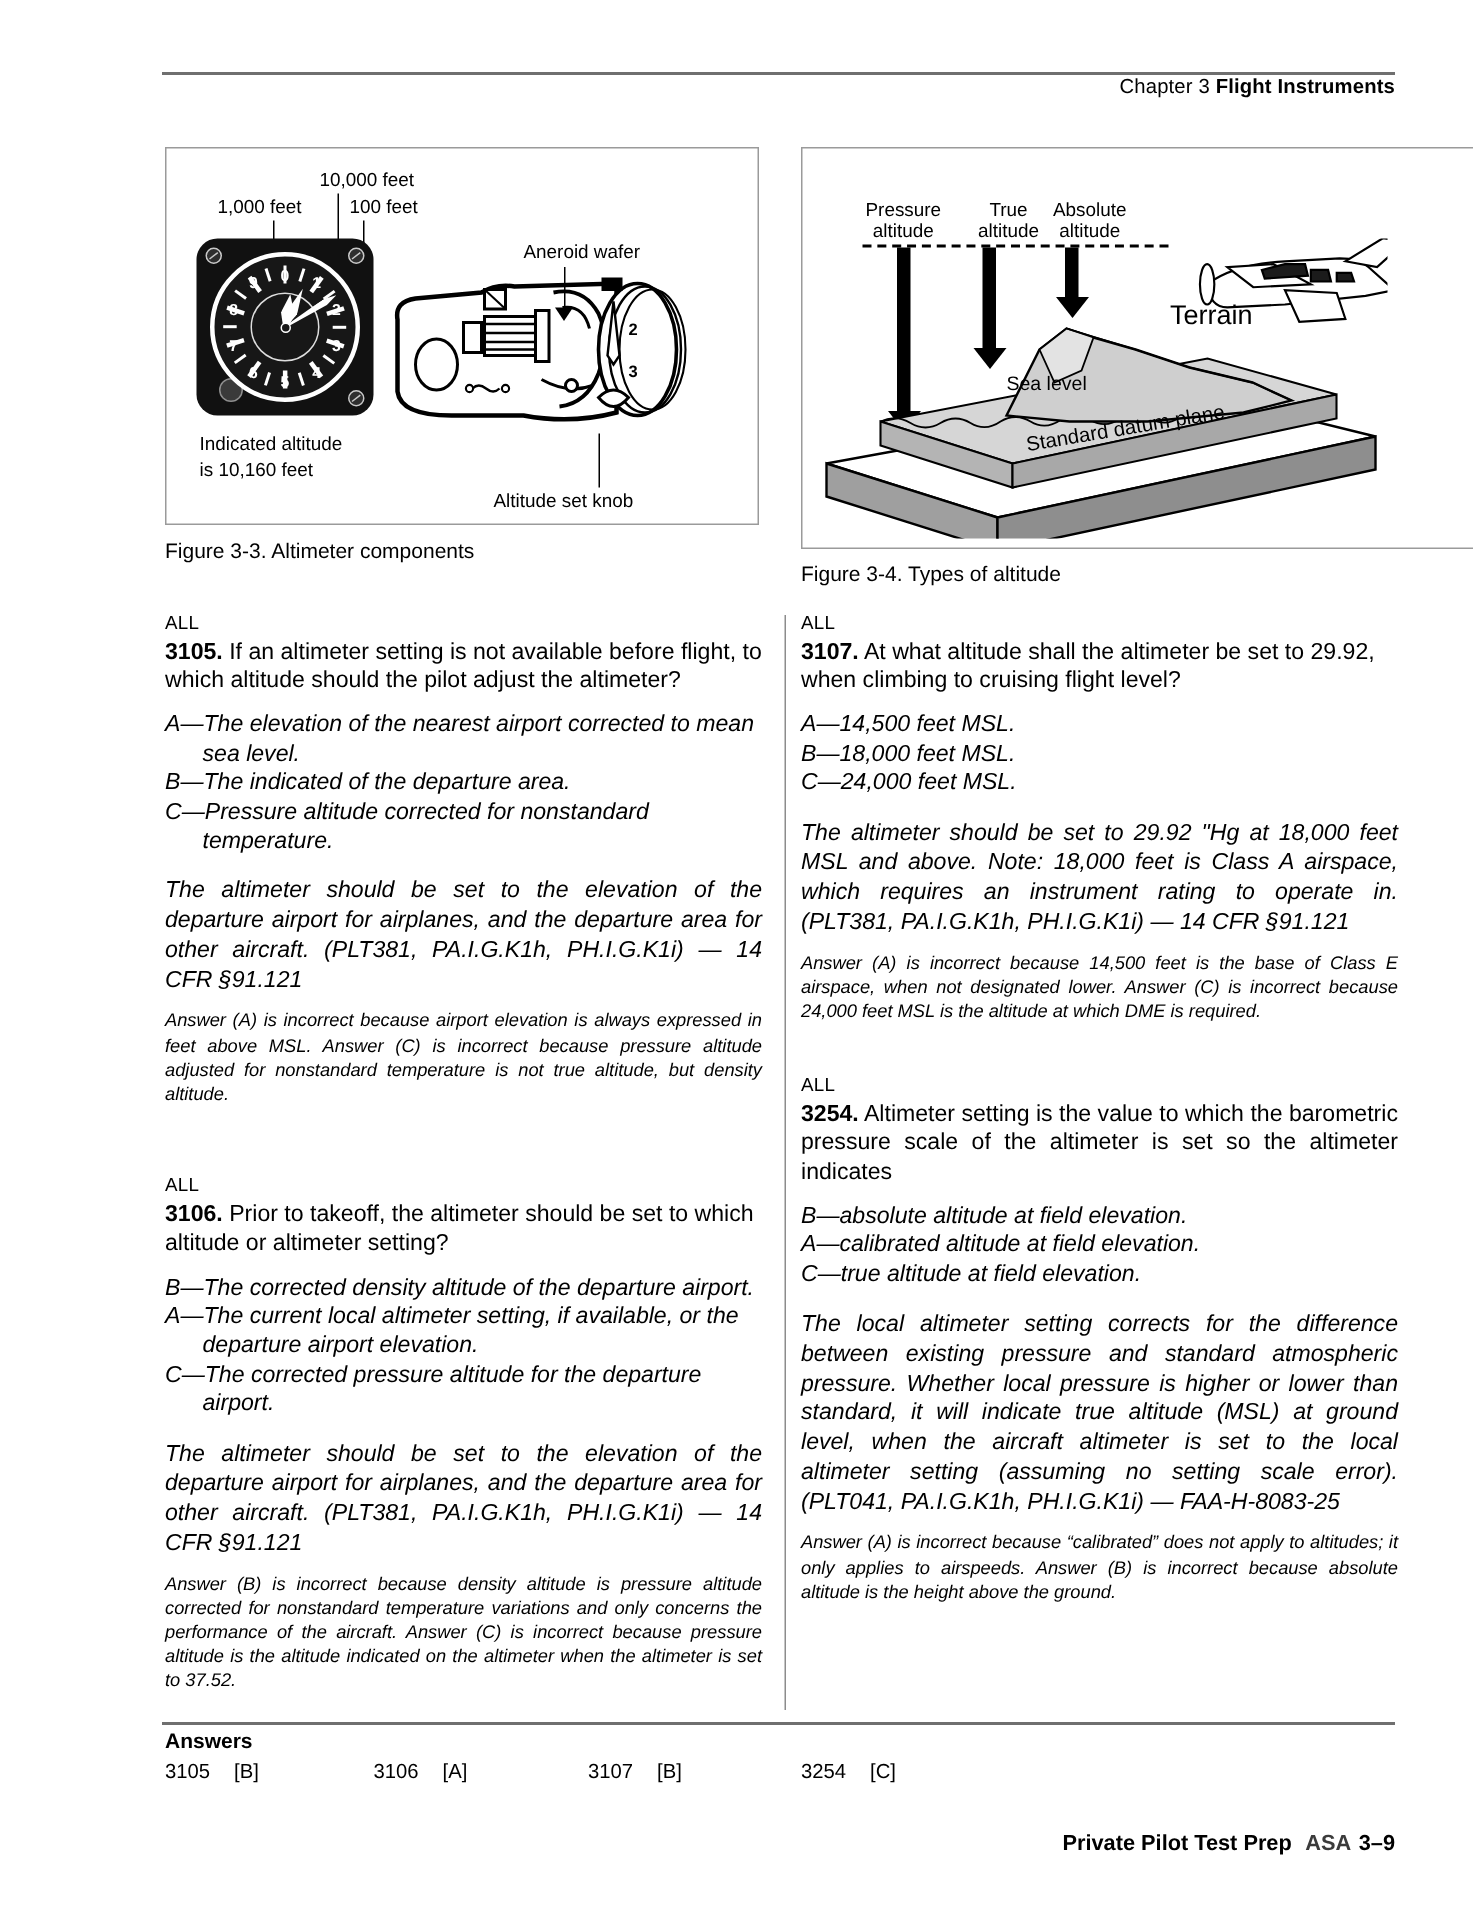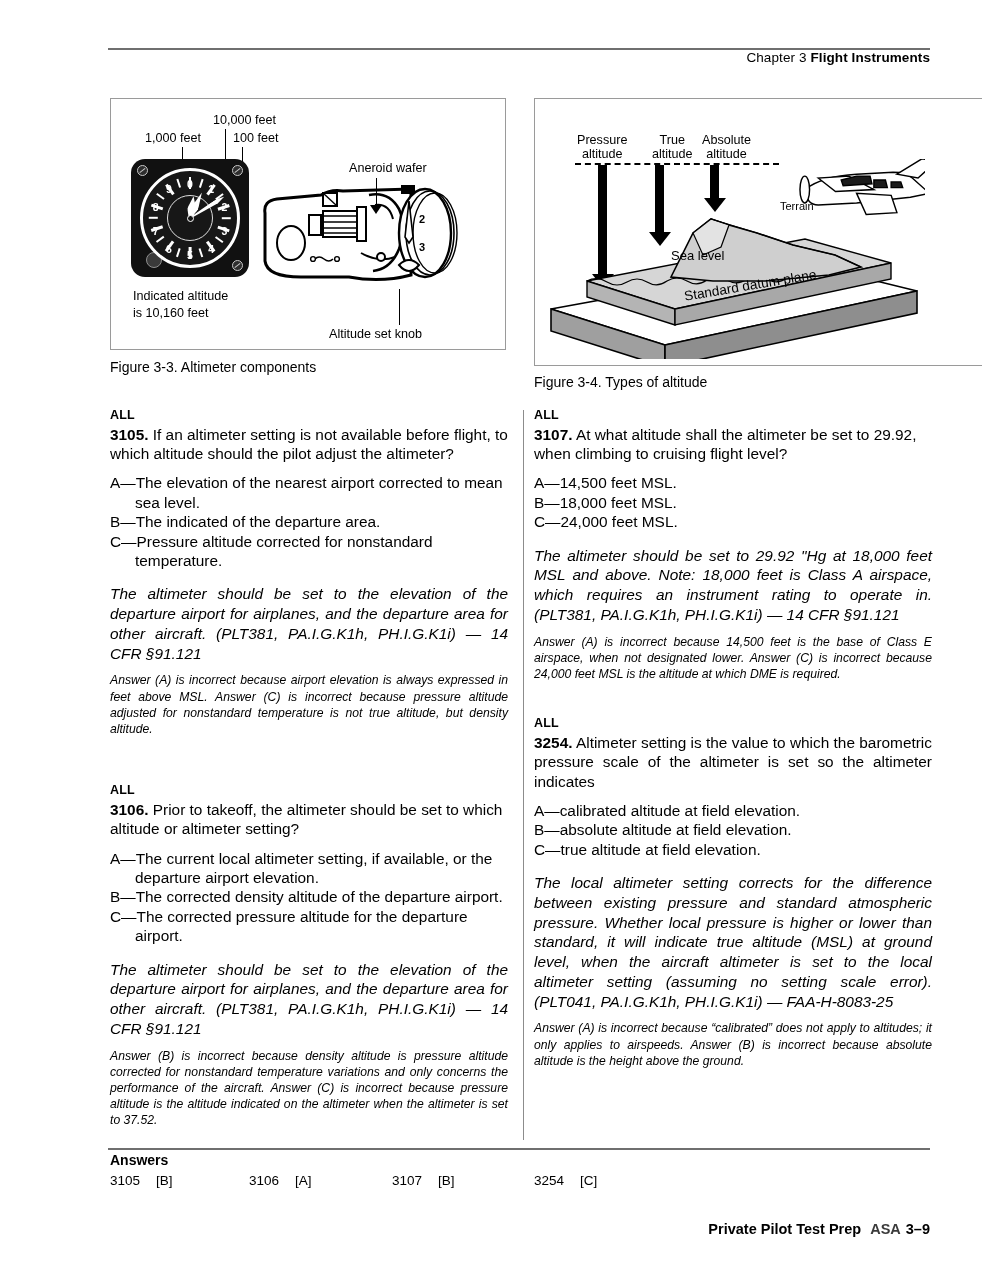--- a/index.html
+++ b/index.html
@@ -74,40 +74,40 @@
     left: 523px; top: 410px;
     width: 1px; height: 730px;
     background: #8c8c8c;
   }
 
   .qtag {
     font-size: 12.5px;
     line-height: 1.25;
     margin: 0 0 1px 0;
     letter-spacing: .2px;
-    font-weight: bold;
   }
   .qstem {
     font-size: 15.4px;
     line-height: 1.26;
     margin: 0;
     text-align: left;
   }
   .qstem.just { text-align: justify; }
   .qstem .num { font-weight: 700; }
 
   .choices {
     margin: 10px 0 0 0;
     font-size: 15.4px;
     line-height: 1.26;
   }
   .choice {
     padding-left: 25px;
     text-indent: -25px;
     margin: 0;
+    font-style: italic;
   }
 
   .expl {
     font-style: italic;
     font-size: 15.4px;
     line-height: 1.28;
     margin: 14px 0 0 0;
     text-align: justify;
   }
 
@@ -433,21 +433,21 @@
         <path d="M20 24 l18 14 40 -2 -26 -14z" fill="#ffffff"></path>
         <path d="M60 40 l10 22 32 -2 -6 -18z" fill="#ffffff"></path>
         <path d="M102 20 l26 -16 16 2 -20 18z" fill="#ffffff"></path>
         <ellipse cx="6" cy="36" rx="5" ry="14" fill="#ffffff"></ellipse>
         <path d="M44 26 l16 -4 14 0 2 8 -30 2z" fill="#1b1b1b"></path>
         <path d="M78 26 l12 0 2 8 -14 0z" fill="#1b1b1b"></path>
         <path d="M96 28 l10 0 2 6 -12 0z" fill="#1b1b1b"></path>
       </g>
     </svg>
 
-    <div class="f4-lbl" style="left:245px; top:101px; font-size:11px;">Terrain</div>
+    <div class="f4-lbl" style="left:245px; top:101px; font-size:18px;">Terrain</div>
     <div class="f4-lbl" style="left:136px; top:150px; font-size:13px;">Sea level</div>
     <div class="f4-lbl" style="left:148px; top:190px; font-size:13.6px; transform:rotate(-9.5deg); transform-origin:left top;">Standard datum plane</div>
   </div>
 
   <div class="figcap" id="cap34">
     <span class="b">Figure 3-4.</span><span> Types of altitude</span>
   </div>
 
   <div class="divider"></div>
 
@@ -464,22 +464,22 @@
       <p class="expl">The altimeter should be set to the elevation of the departure airport for airplanes, and the departure area for other aircraft. (PLT381, PA.I.G.K1h, PH.I.G.K1i) — 14 CFR §91.121</p>
       <p class="incorrect">Answer (A) is incorrect because airport elevation is always expressed in feet above MSL. Answer (C) is incorrect because pressure altitude adjusted for nonstandard temperature is not true altitude, but density altitude.</p>
     </div>
 
     <div class="gap-lg"></div>
 
     <div class="qblock">
       <p class="qtag">ALL</p>
       <p class="qstem"><span class="num">3106.</span><span> Prior to takeoff, the altimeter should be set to which altitude or altimeter setting?</span></p>
       <div class="choices">
+        <p class="choice">B—The corrected density altitude of the departure airport.</p>
         <p class="choice">A—The current local altimeter setting, if available, or the departure airport elevation.</p>
-        <p class="choice">B—The corrected density altitude of the departure airport.</p>
         <p class="choice">C—The corrected pressure altitude for the departure airport.</p>
       </div>
       <p class="expl">The altimeter should be set to the elevation of the departure airport for airplanes, and the departure area for other aircraft. (PLT381, PA.I.G.K1h, PH.I.G.K1i) — 14 CFR §91.121</p>
       <p class="incorrect">Answer (B) is incorrect because density altitude is pressure altitude corrected for nonstandard temperature variations and only concerns the performance of the aircraft. Answer (C) is incorrect because pressure altitude is the altitude indicated on the altimeter when the altimeter is set to 37.52.</p>
     </div>
   </div>
 
   <div class="col" id="colR">
 
     <div class="qblock">
@@ -493,22 +493,22 @@
       <p class="expl">The altimeter should be set to 29.92 "Hg at 18,000 feet MSL and above. Note: 18,000 feet is Class A airspace, which requires an instrument rating to operate in. (PLT381, PA.I.G.K1h, PH.I.G.K1i) — 14 CFR §91.121</p>
       <p class="incorrect">Answer (A) is incorrect because 14,500 feet is the base of Class E airspace, when not designated lower. Answer (C) is incorrect because 24,000 feet MSL is the altitude at which DME is required.</p>
     </div>
 
     <div class="gap-md"></div>
 
     <div class="qblock">
       <p class="qtag">ALL</p>
       <p class="qstem just"><span class="num">3254.</span><span> Altimeter setting is the value to which the barometric pressure scale of the altimeter is set so the altimeter indicates</span></p>
       <div class="choices">
+        <p class="choice">B—absolute altitude at field elevation.</p>
         <p class="choice">A—calibrated altitude at field elevation.</p>
-        <p class="choice">B—absolute altitude at field elevation.</p>
         <p class="choice">C—true altitude at field elevation.</p>
       </div>
       <p class="expl">The local altimeter setting corrects for the difference between existing pressure and standard atmospheric pressure. Whether local pressure is higher or lower than standard, it will indicate true altitude (MSL) at ground level, when the aircraft altimeter is set to the local altimeter setting (assuming no setting scale error). (PLT041, PA.I.G.K1h, PH.I.G.K1i) — FAA-H-8083-25</p>
       <p class="incorrect">Answer (A) is incorrect because “calibrated” does not apply to altitudes; it only applies to airspeeds. Answer (B) is incorrect because absolute altitude is the height above the ground.</p>
     </div>
   </div>
 
   <div class="ans-rule"></div>
   <div class="ans-title">Answers</div>
   <div class="ans-row">

